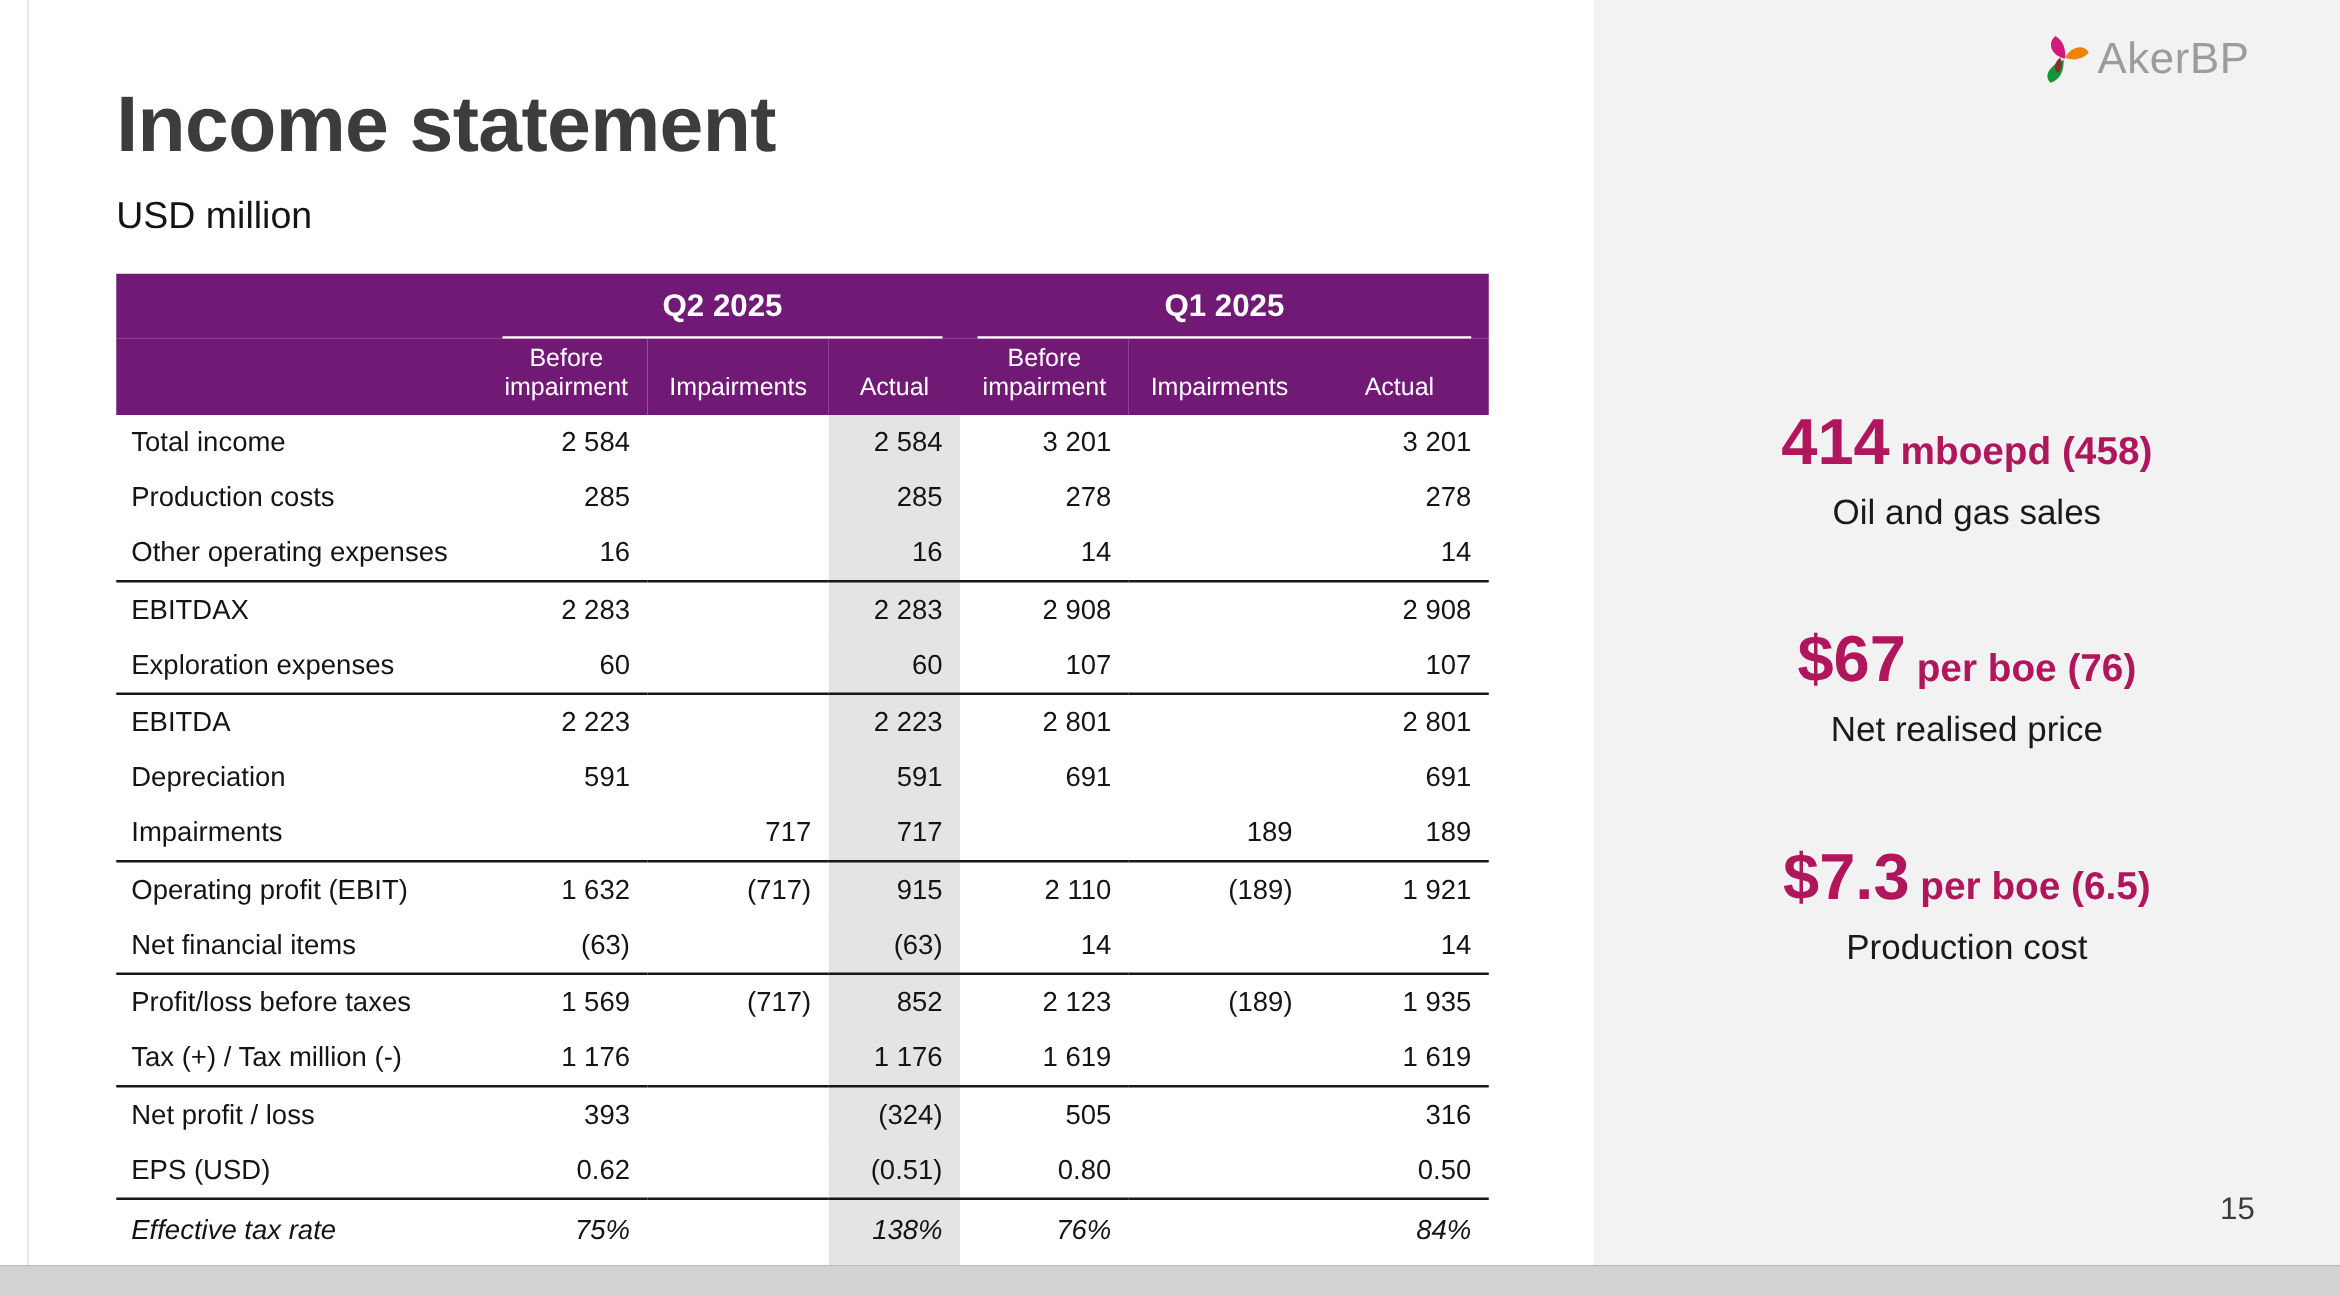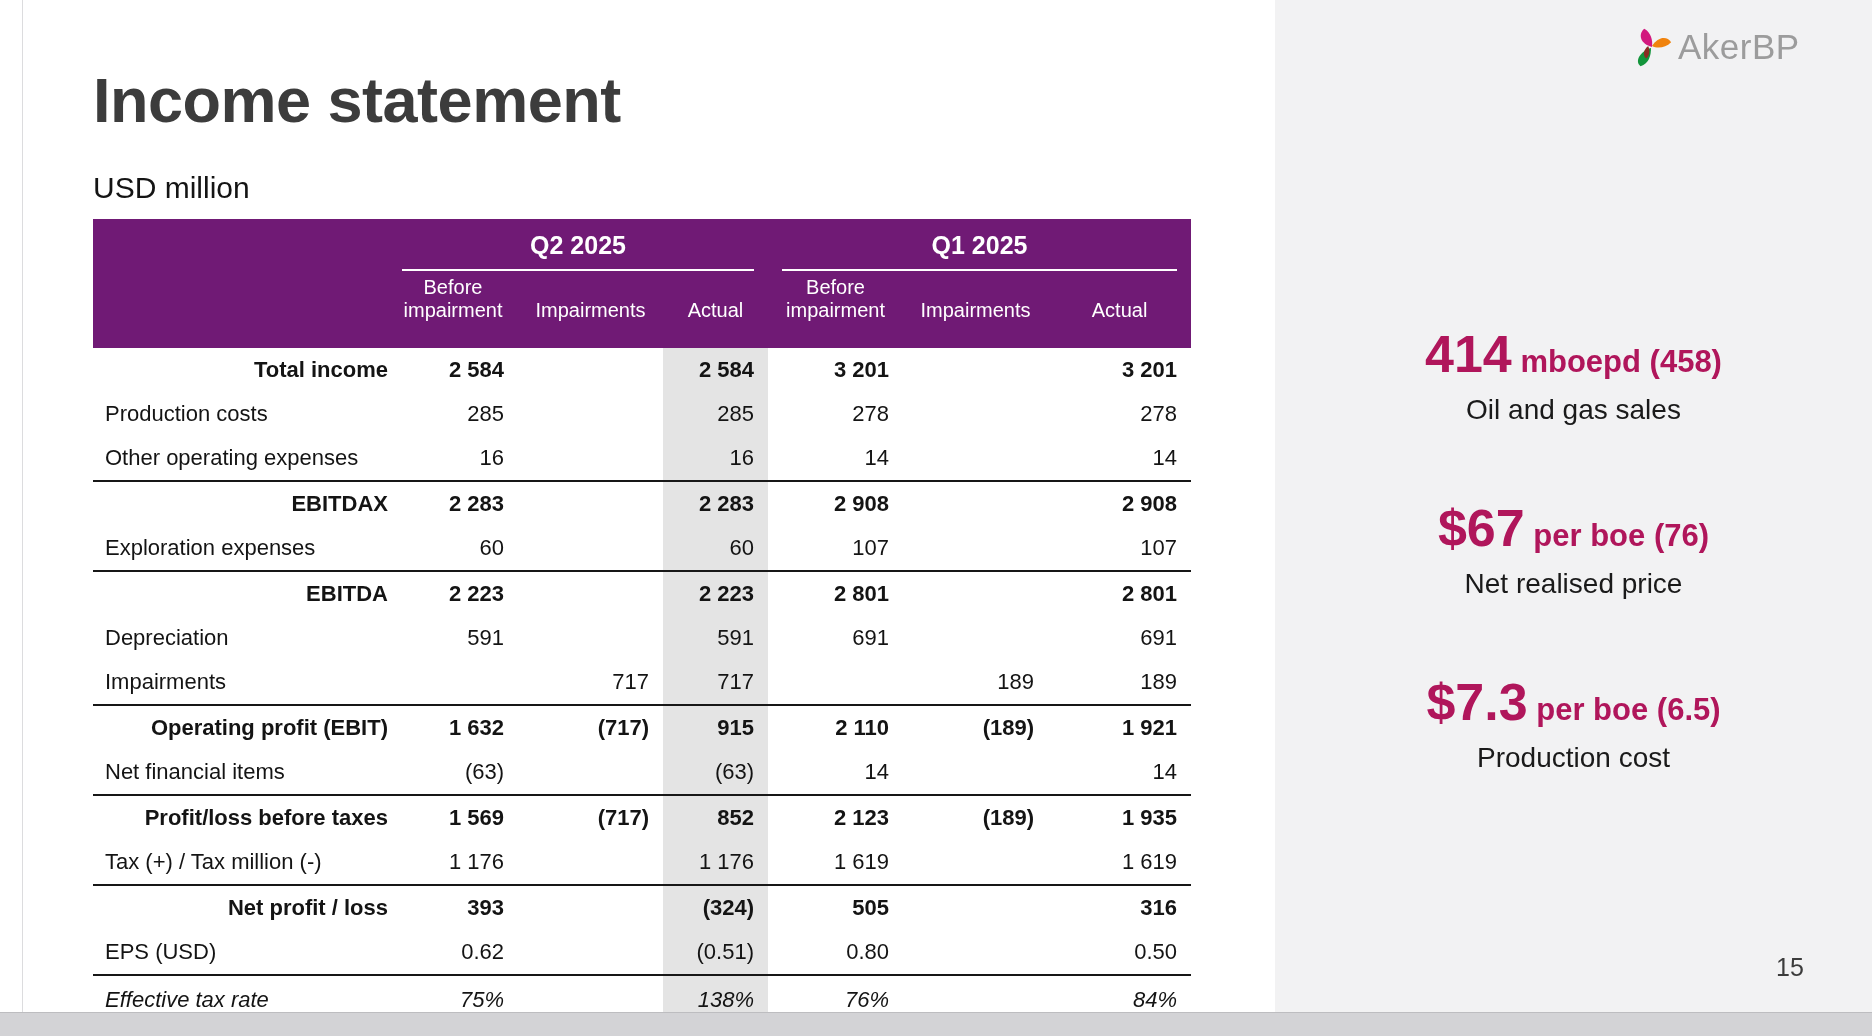--- a/index.html
+++ b/index.html
@@ -13,21 +13,21 @@
   .left-edge-line{position:absolute;left:22px;top:0;width:1px;height:1012px;background:#dcdcde;}
   .bottom-strip{position:absolute;left:0;top:1012px;width:1872px;height:24px;background:#d3d3d6;border-top:1px solid #bdbdc0;}
 
   
   .page-title{
     position:absolute;left:93px;top:64px;margin:0;
     font-size:63px;font-weight:700;color:#3c3c3c;letter-spacing:-0.5px;
   }
   .page-subtitle{
     position:absolute;left:93px;top:156px;
-    font-size:30px;color:#141414;margin-top:15px;
+    font-size:30px;color:#141414;
   }
 
   table.income{
     position:absolute;left:93px;top:219px;width:1098px;
     border-collapse:collapse;table-layout:fixed;
   }
   table.income col.c-label{width:295px;}
   table.income col.c1{width:130px;}
   table.income col.c2{width:145px;}
   table.income col.c3{width:105px;}
@@ -36,32 +36,32 @@
   table.income col.c6{width:143px;}
 
   thead th{background:#701a75;color:#fff;font-weight:400;padding:0;}
   tr.qrow th{height:52px;vertical-align:bottom;}
   .qwrap{
     display:block;margin:0 14px;padding:6px 0 9px;
     border-bottom:2.5px solid #ffffff;
     font-size:25px;font-weight:700;text-align:center;color:#fff;
   }
   tr.subrow th{
-    height:50px;vertical-align:bottom;padding-bottom:27px;
+    height:50px;vertical-align:bottom;padding-bottom:11px;
     font-size:20px;line-height:1.12;text-align:center;
   }
 
   tbody td{
     height:44px;font-size:22px;color:#141414;vertical-align:middle;padding:0;
   }
   tbody td.lbl{text-align:left;padding-left:12px;}
   tbody td.num{text-align:right;padding-right:14px;}
   tbody td.hl{background:#E4E4E4;}
   tbody tr.rule td{border-bottom:2.5px solid #171717;}
-  tbody tr.bold td{font-weight:700;text-align:right;}
+  tbody tr.bold td{font-weight:400;}
   tbody tr.italic td{font-style:italic;}
   tbody tr:last-child td{height:58px;vertical-align:top;padding-top:11px;}
 
   
   .panel{position:absolute;left:1275px;top:0;width:597px;height:1012px;background:#F2F2F3;}
   .logo{
     position:absolute;left:1628px;top:24px;display:flex;align-items:center;gap:4px;
   }
   .logo svg{width:46px;height:46px;display:block;}
   .logo-text{font-size:35px;color:#9c9c9c;letter-spacing:0.5px;}

